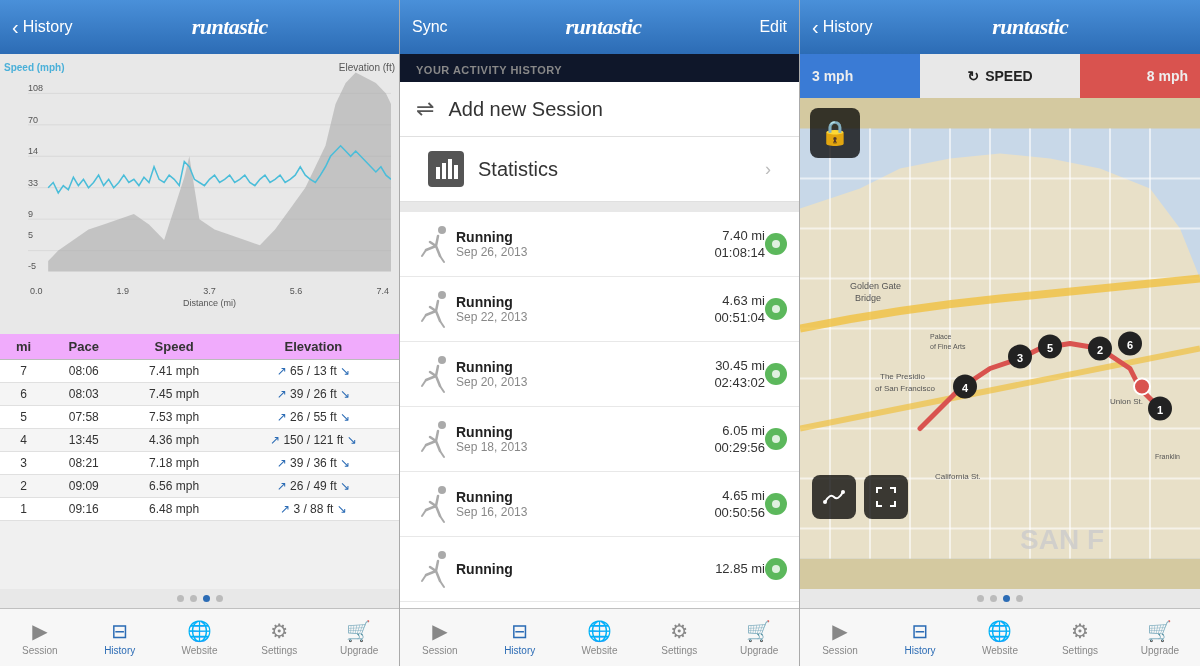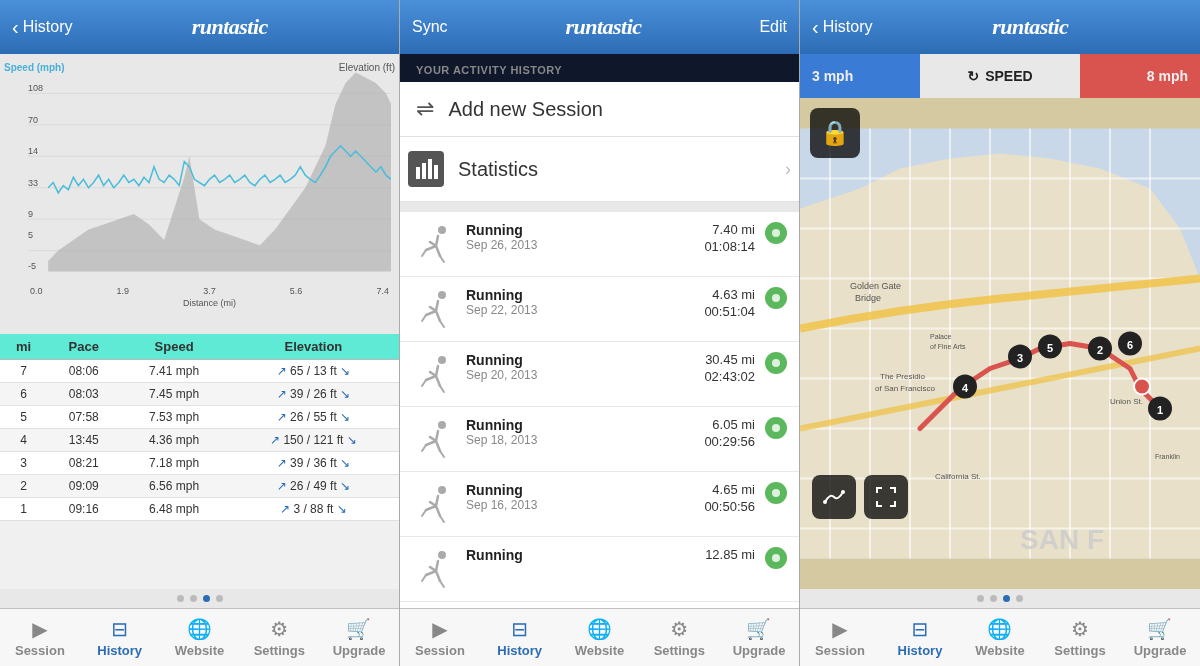--- a/index.html
+++ b/index.html
@@ -74,21 +74,21 @@
       flex-direction: column;
       align-items: center;
       justify-content: center;
       cursor: pointer;
       font-size: 10px;
       color: #888;
       gap: 2px;
     }
     .tab-item.active { color: #2c6cb5; }
     .tab-icon { font-size: 20px; }
-    .tab-label { font-size: 13px; font-weight: bold; }
+    .tab-label { font-size: 10px; }
 
     
     .chart-area {
       background: #e8e8e8;
       height: 280px;
       flex-shrink: 0;
       position: relative;
       padding: 8px 8px 4px 28px;
       overflow: hidden;
     }
@@ -128,21 +128,21 @@
     .stats-table {
       flex: 1;
       overflow: hidden;
     }
     .stats-table table {
       width: 100%;
       border-collapse: collapse;
       font-size: 13px;
     }
     .stats-table thead tr {
-      background: #5eead4;
+      background: #f0abfc;
     }
     .stats-table thead th {
       padding: 5px 6px;
       text-align: center;
       font-weight: 600;
       color: #333;
       border-bottom: 1px solid #bbb;
     }
     .stats-table tbody tr {
       background: white;
@@ -199,21 +199,21 @@
     }
     .add-session-label {
       font-size: 20px;
       color: #333;
     }
 
     .statistics-row {
       display: flex;
       align-items: center;
       background: white;
-      padding: 14px 8px;
+      padding: 14px 28px;
       border-bottom: 1px solid #e0e0e0;
       cursor: pointer;
       gap: 14px;
     }
     .statistics-icon {
       width: 36px;
       height: 36px;
       background: #555;
       display: flex;
       align-items: center;
@@ -235,24 +235,23 @@
       background: #e8e8e8;
     }
 
     .activity-list {
       flex: 1;
       overflow-y: auto;
       background: white;
     }
     .activity-item {
       display: flex;
-      align-items: flex-start;
+      align-items: center;
       padding: 10px 12px;
       border-bottom: 1px solid #e8e8e8;
-      gap: 10px;
       cursor: pointer;
     }
     .activity-run-icon {
       width: 44px;
       height: 44px;
       display: flex;
       align-items: center;
       justify-content: center;
       flex-shrink: 0;
     }

